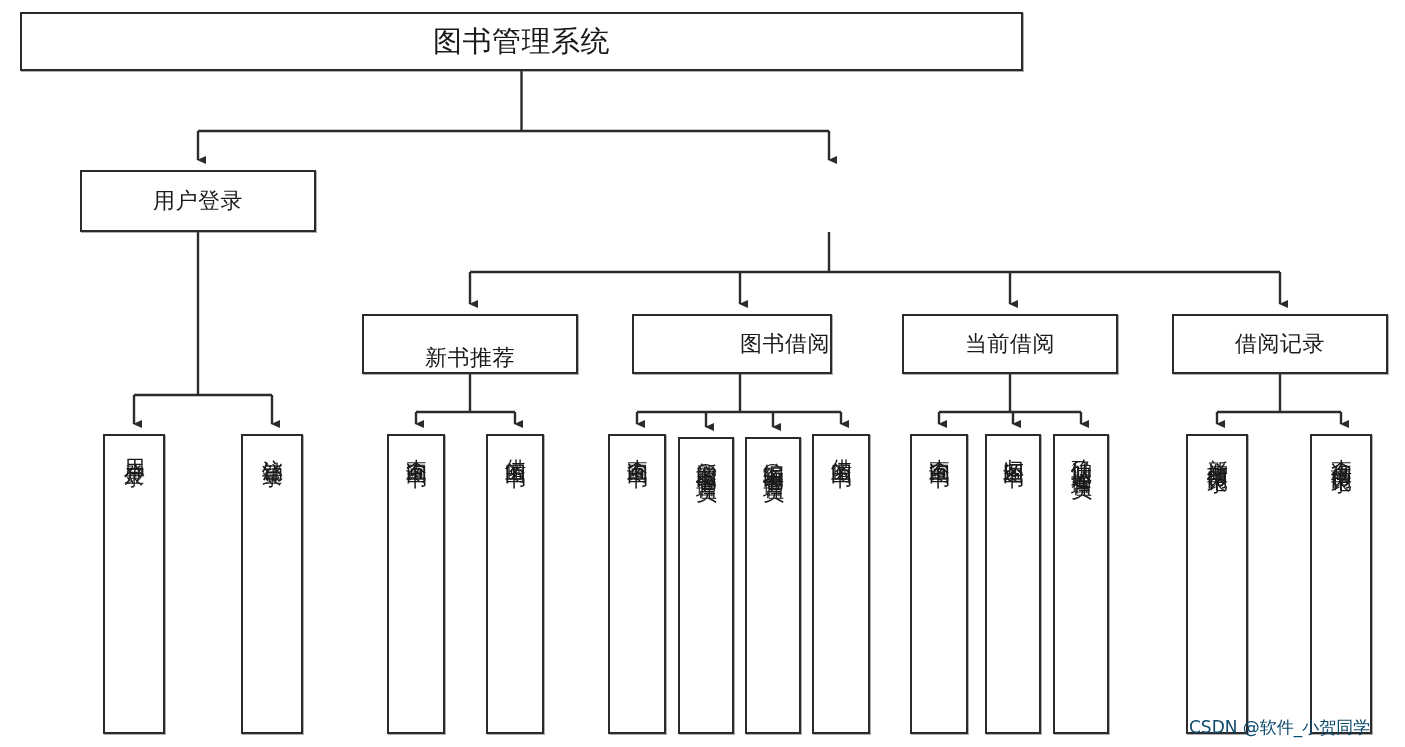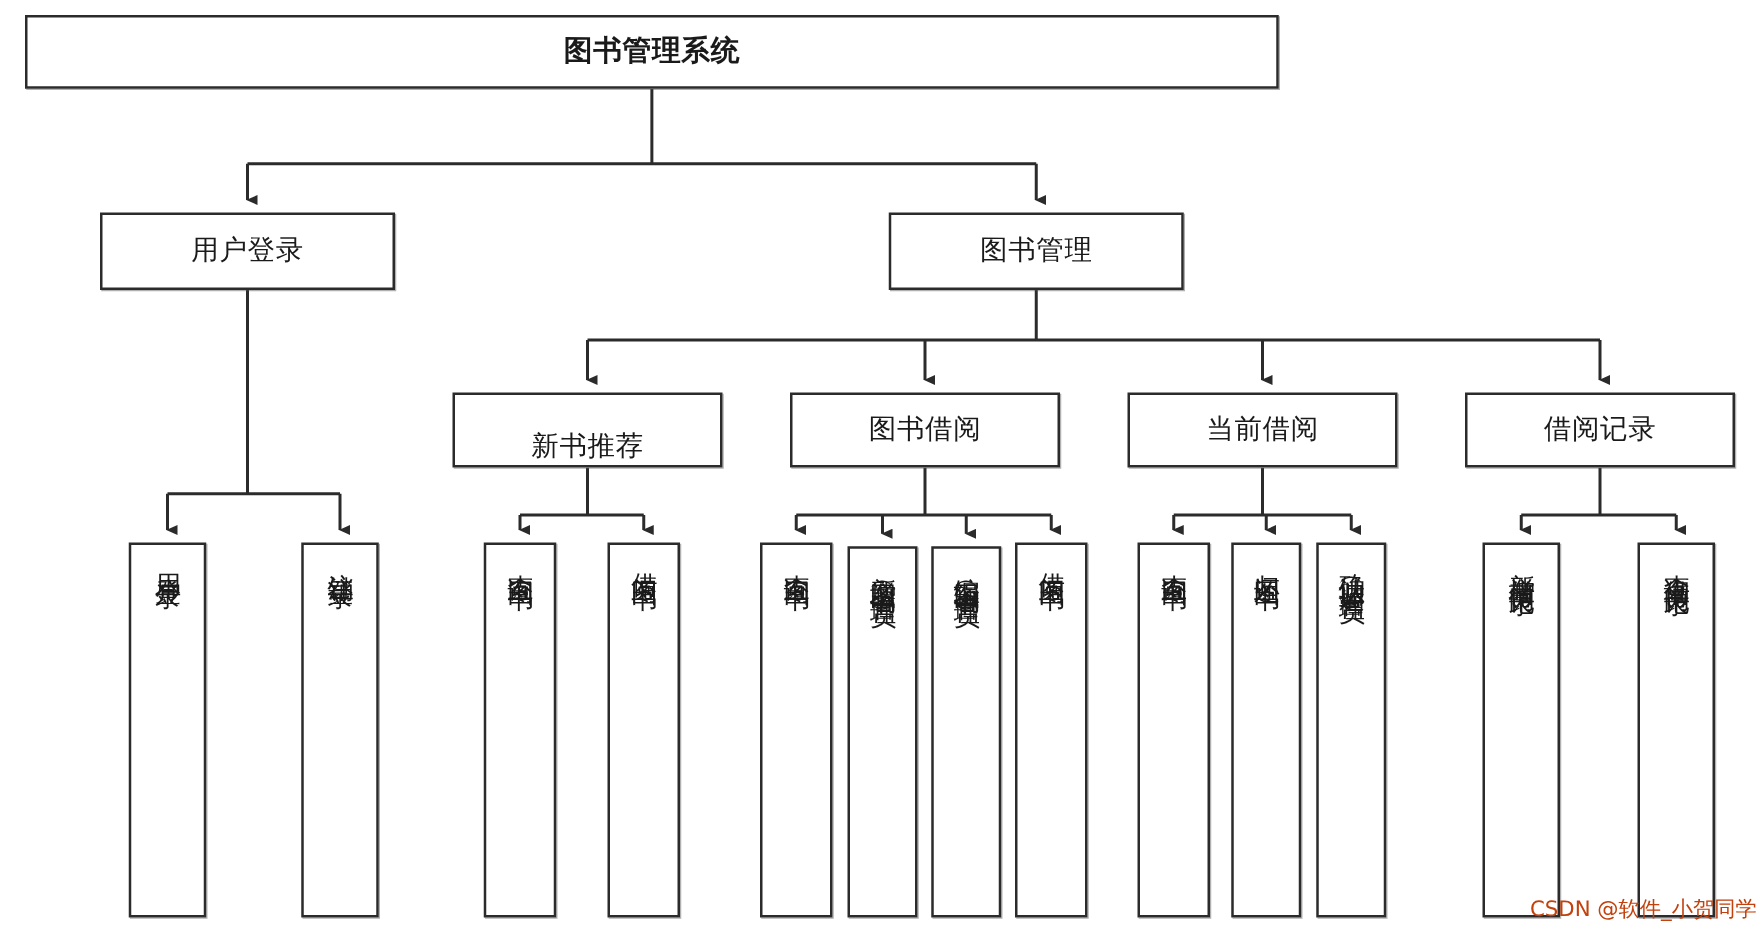--- a/index.html
+++ b/index.html
@@ -53,33 +53,31 @@
     padding-top: 6px;
   }
   .node.vertical .node-label {
     writing-mode: vertical-rl;
     text-orientation: upright;
     font-size: 21px;
     letter-spacing: 3px;
     line-height: 1;
   }
   .node.root .node-label {
-    font-size: 23px;
-    font-weight: bold;
+    font-size: 29px;
   }
   #watermark {
     position: absolute;
     left: 1189px;
     top: 716px;
     font-size: 17px;
-    color: #c2410c;
+    color: #0c4a6e;
     white-space: nowrap;
     z-index: 5;
     font-family: "DejaVu Sans", "Liberation Sans", sans-serif;
-    margin-left: 35px;
   }
 </style>
 </head>
 <body>
 
 <div id="diagram-root">
 
   <svg id="edge-layer" viewBox="0 0 1405 747" xmlns="http://www.w3.org/2000/svg">
     <defs>
       <marker id="arrowhead" markerWidth="9" markerHeight="9" refX="4" refY="8" orient="auto" markerUnits="userSpaceOnUse">
@@ -123,28 +121,25 @@
       </g>
   </svg>
 
   <div class="node root horizontal" style="left: 20px; top: 12px; width: 1003px; height: 59px;">
     <span class="node-label">图书管理系统</span>
   </div>
 
   <div class="node horizontal" style="left: 80px; top: 170px; width: 236px; height: 62px;">
     <span class="node-label">用户登录</span>
   </div>
-  <div class="node horizontal" style="left: 711px; top: 170px; width: 236px; height: 62px;">
-    <span class="node-label">图书管理</span>
-  </div>
 
   <div class="node horizontal" style="left: 362px; top: 314px; width: 216px; height: 60px; align-items: flex-end;">
     <span class="node-label">新书推荐</span>
   </div>
-  <div class="node horizontal" style="left: 632px; top: 314px; width: 216px; height: 60px;">
+  <div class="node horizontal" style="left: 632px; top: 314px; width: 200px; height: 60px; justify-content: flex-end;">
     <span class="node-label">图书借阅</span>
   </div>
   <div class="node horizontal" style="left: 902px; top: 314px; width: 216px; height: 60px; justify-content: center;">
     <span class="node-label">当前借阅</span>
   </div>
   <div class="node horizontal" style="left: 1172px; top: 314px; width: 216px; height: 60px; align-items: center;">
     <span class="node-label">借阅记录</span>
   </div>
 
   <div class="node vertical" style="left: 103px; top: 434px; width: 62px; height: 300px;">

